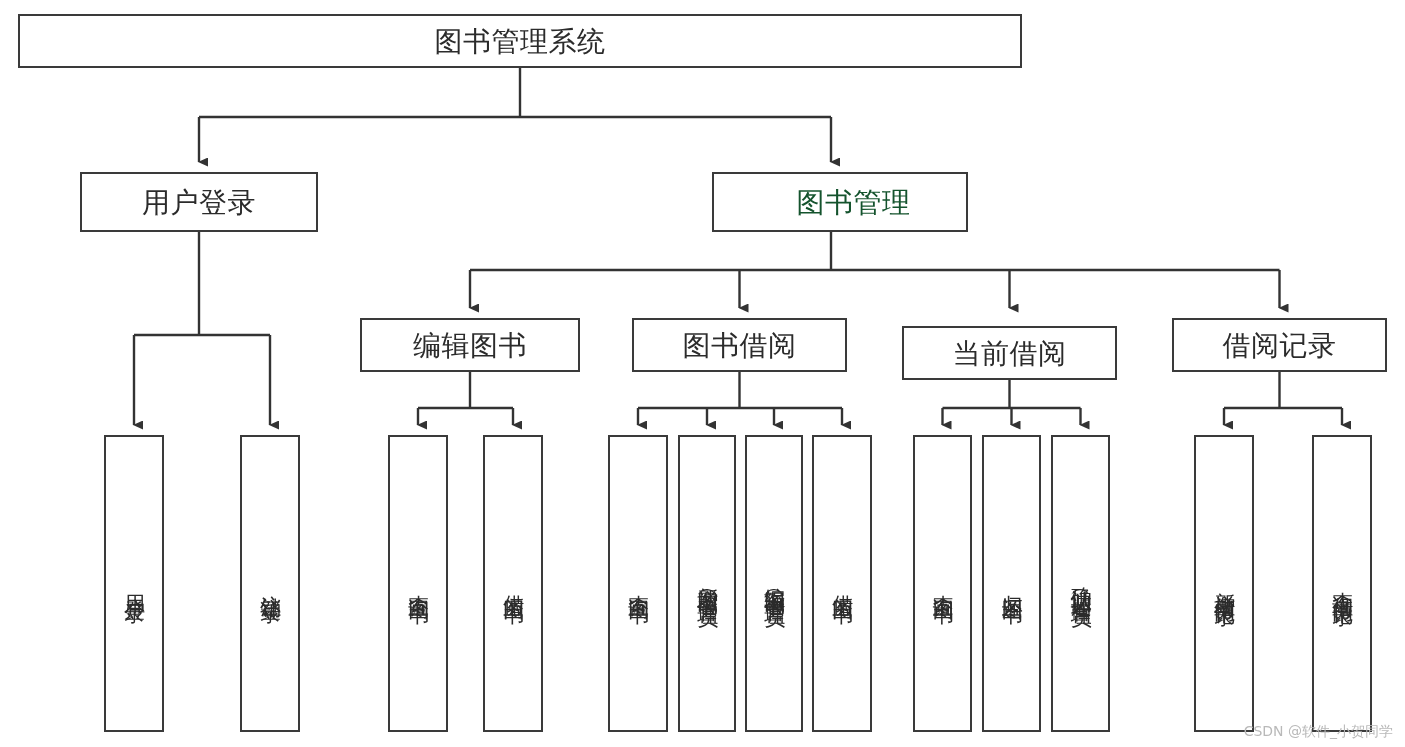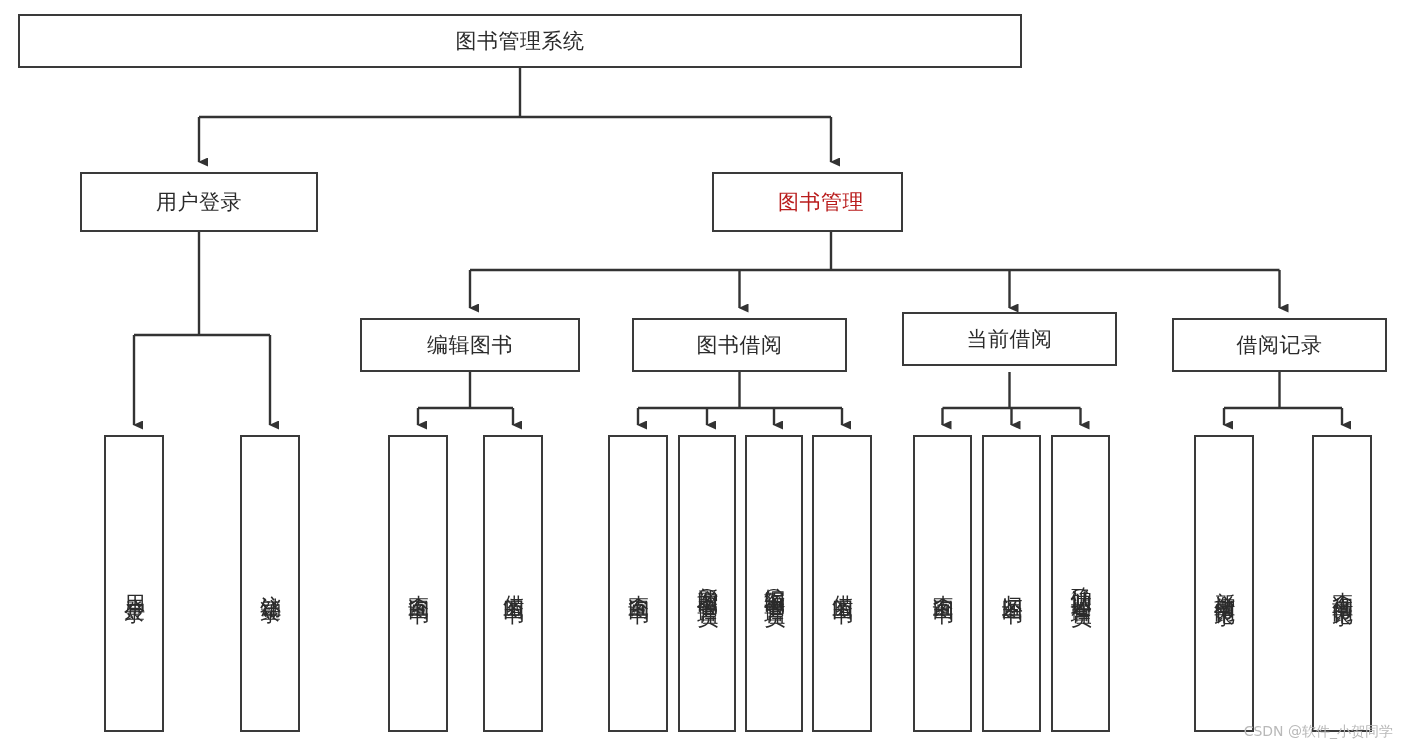--- a/index.html
+++ b/index.html
@@ -26,21 +26,21 @@
     position: absolute;
     box-sizing: border-box;
     border: 2px solid #3a3a3a;
     background: #ffffff;
     display: flex;
     align-items: center;
     justify-content: center;
     color: #2b2b2b;
   }
   .node-box.horizontal {
-    font-size: 21px;
+    font-size: 28px;
     line-height: 1.25;
     letter-spacing: 0.5px;
   }
   .node-box.vertical {
     font-size: 21px;
     line-height: 1.32;
     letter-spacing: 1px;
   }
   .node-label-h {
     white-space: nowrap;
@@ -110,30 +110,30 @@
       </g>
   </svg>
 
   <div id="node-layer">
       <div class="node-box horizontal" style="left: 18px; top: 14px; width: 1004px; height: 54px; border-color: rgb(58, 58, 58); background: rgb(255, 255, 255); color: rgb(43, 43, 43);">
         <span class="node-label-h">图书管理系统</span>
       </div>
       <div class="node-box horizontal" style="left: 80px; top: 172px; width: 238px; height: 60px; border-color: rgb(58, 58, 58); background: rgb(255, 255, 255); color: rgb(43, 43, 43);">
         <span class="node-label-h">用户登录</span>
       </div>
-      <div class="node-box horizontal" style="left: 712px; top: 172px; width: 191px; height: 60px; border-color: rgb(58, 58, 58); background: rgb(255, 255, 255); color: #b91c1c; padding-left: 27px;">
+      <div class="node-box horizontal" style="left: 712px; top: 172px; width: 256px; height: 60px; border-color: rgb(58, 58, 58); background: rgb(255, 255, 255); color: #14532d; padding-left: 27px;">
         <span class="node-label-h">图书管理</span>
       </div>
       <div class="node-box horizontal" style="left: 360px; top: 318px; width: 220px; height: 54px; border-color: rgb(58, 58, 58); background: rgb(255, 255, 255); color: rgb(43, 43, 43);">
         <span class="node-label-h">编辑图书</span>
       </div>
       <div class="node-box horizontal" style="left: 632px; top: 318px; width: 215px; height: 54px; border-color: rgb(58, 58, 58); background: rgb(255, 255, 255); color: rgb(43, 43, 43); align-items: center;">
         <span class="node-label-h">图书借阅</span>
       </div>
-      <div class="node-box horizontal" style="left: 902px; top: 312px; width: 215px; height: 54px; border-color: rgb(58, 58, 58); background: rgb(255, 255, 255); color: rgb(43, 43, 43);">
+      <div class="node-box horizontal" style="left: 902px; top: 326px; width: 215px; height: 54px; border-color: rgb(58, 58, 58); background: rgb(255, 255, 255); color: rgb(43, 43, 43);">
         <span class="node-label-h">当前借阅</span>
       </div>
       <div class="node-box horizontal" style="left: 1172px; top: 318px; width: 215px; height: 54px; border-color: rgb(58, 58, 58); background: rgb(255, 255, 255); color: rgb(43, 43, 43);">
         <span class="node-label-h">借阅记录</span>
       </div>
       <div class="node-box vertical" style="left: 104px; top: 435px; width: 60px; height: 297px; border-color: rgb(58, 58, 58); background: rgb(255, 255, 255); color: rgb(43, 43, 43);">
         <span class="node-label-v">用户登录</span>
       </div>
       <div class="node-box vertical" style="left: 240px; top: 435px; width: 60px; height: 297px; border-color: rgb(58, 58, 58); background: rgb(255, 255, 255); color: rgb(43, 43, 43);">
         <span class="node-label-v">注销登录</span>

